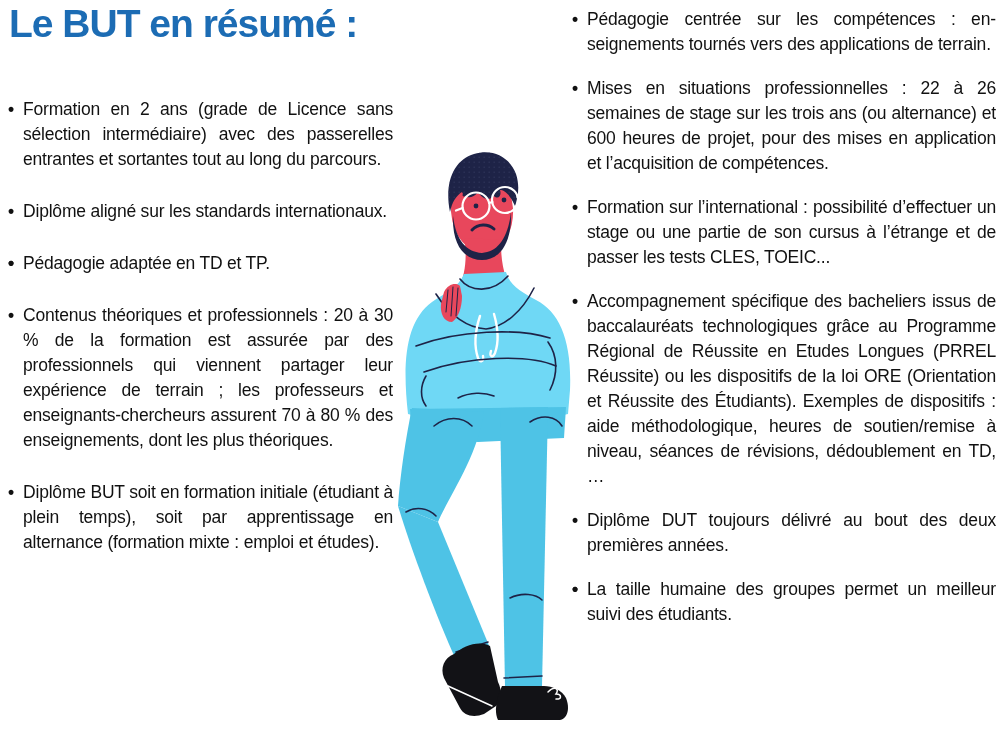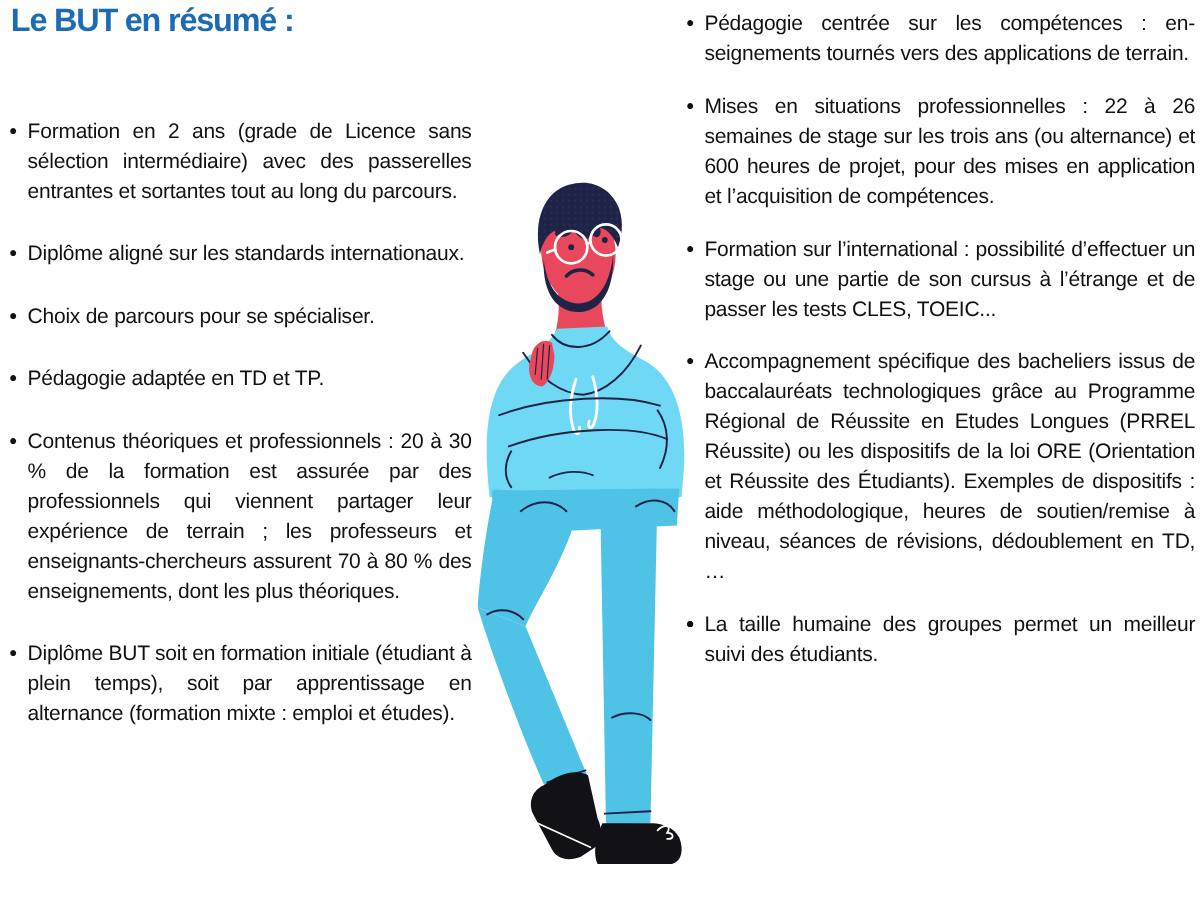--- a/index.html
+++ b/index.html
@@ -5,21 +5,21 @@
   html,body{margin:0;padding:0;}
   body{
     width:1001px;height:754px;position:relative;overflow:hidden;
     background:var(--page-bg,#fff);
     font-family:"Liberation Sans",sans-serif;
     color:var(--text,#111);
   }
   .page{position:absolute;inset:0;}
   h1.title{
     position:absolute;left:9px;top:2px;margin:0;
-    font-size:27px;font-weight:bold;letter-spacing:-1px;
+    font-size:39px;font-weight:bold;letter-spacing:-1px;
     color:var(--title-blue,#1c6cb4);
   }
   ul.col{
     position:absolute;margin:0;padding:0;list-style:none;
     font-size:17.5px;line-height:25px;letter-spacing:-0.2px;
     text-align:justify;
   }
   ul.col-left{left:8px;top:97px;width:385px;}
   ul.col-right{left:572px;top:7px;width:424px;}
   li.bullet{position:relative;padding-left:15px;}
@@ -42,21 +42,21 @@
 </head>
 <body>
 
 <div class="page">
 
   <h1 class="title">Le BUT en résumé :</h1>
 
   <ul class="col col-left">
       <li class="bullet"><span class="marker">•</span><span><span class="b">Formation en 2 ans</span><span> (grade de Licence sans sélection intermédiaire) avec des passerelles entrantes et sortantes tout au long du parcours.</span></span></li>
       <li class="bullet"><span class="marker">•</span><span><span class="b">Diplôme aligné sur les standards inter­nationaux.</span></span></li>
-      <li class="bullet"><span class="marker">•</span><span><span class="b">Choix de parcours</span><span> pour se spécialiser.</span></span></li>
+      <li class="bullet"><span class="marker">•</span></li>
       <li class="bullet"><span class="marker">•</span><span><span class="b">Pédagogie adaptée en TD et TP.</span></span></li>
       <li class="bullet"><span class="marker">•</span><span><span class="b">Contenus théoriques et professionnels :</span><span> 20 à 30 % de la formation est assurée par des professionnels qui viennent partager leur expérience de terrain ; les profes­seurs et enseignants-chercheurs assurent 70 à 80 % des enseignements, dont les plus théoriques.</span></span></li>
       <li class="bullet"><span class="marker">•</span><span><span class="b">Diplôme BUT soit en formation initiale</span><span> (étudiant à plein temps), </span><span class="b">soit par appren­tissage en alternance</span><span> (formation mixte : emploi et études).</span></span></li>
     </ul>
 
   <div class="figure">
     <svg viewBox="0 0 180 610" xmlns="http://www.w3.org/2000/svg">
       <defs>
         <pattern id="hairdots" width="5" height="5" patternUnits="userSpaceOnUse">
           <circle cx="1.2" cy="1.2" r="0.8" fill="#3a4066"></circle>
@@ -119,18 +119,18 @@
         <path class="lineW" style="stroke-width:1.5" d="M150,546 C156,540 162,542 158,548 C164,548 164,554 158,553"></path>
       </g>
     </svg>
   </div>
 
   <ul class="col col-right">
       <li class="bullet"><span class="marker">•</span><span><span class="b">Pédagogie centrée sur les compétences :</span><span> en­seignements tournés vers des applications de terrain.</span></span></li>
       <li class="bullet"><span class="marker">•</span><span><span class="b">Mises en situations professionnelles :</span><span> 22 à 26 semaines de stage sur les trois ans (ou alternance) et 600 heures de projet, pour des mises en application et l’acquisition de compé­tences.</span></span></li>
       <li class="bullet"><span class="marker">•</span><span><span class="b">Formation sur l’international :</span><span> possibilité d’ef­fectuer un stage ou une partie de son cursus à l’étrange et de passer les tests CLES, TOEIC...</span></span></li>
       <li class="bullet"><span class="marker">•</span><span><span class="b">Accompagnement spécifique des bacheliers issus de baccalauréats technologiques</span><span> grâce au Programme Régional de Réussite en Etudes Longues (PRREL Réussite) ou les dispositifs de la loi ORE (Orientation et Réussite des Étu­diants). Exemples de dispositifs : aide métho­dologique, heures de soutien/remise à niveau, séances de révisions, dédoublement en TD, …</span></span></li>
-      <li class="bullet"><span class="marker">•</span></li>
+      <li class="bullet"><span class="marker">•</span><span><span class="b">Diplôme DUT toujours délivré</span><span> au bout des deux premières années.</span></span></li>
       <li class="bullet"><span class="marker">•</span></li>
       <li class="bullet"><span class="marker">•</span><span><span class="b">La taille humaine des groupes permet un meil­leur suivi des étudiants.</span></span></li>
     </ul>
 
 </div>
 
 </body></html>

